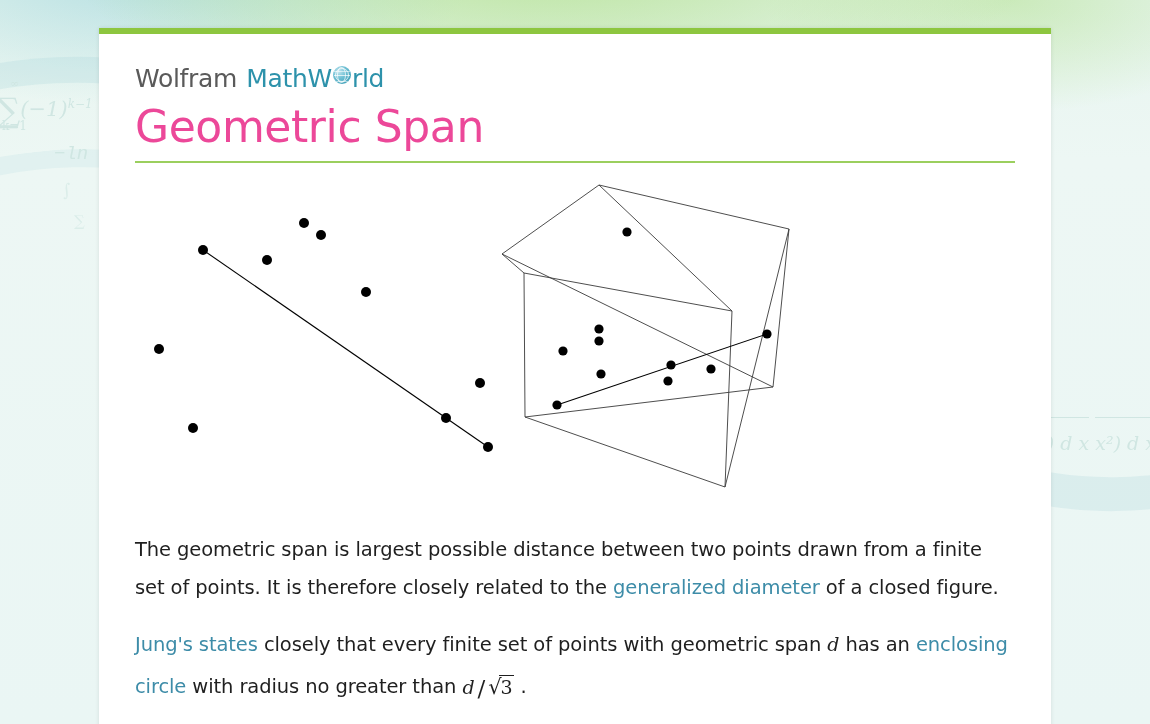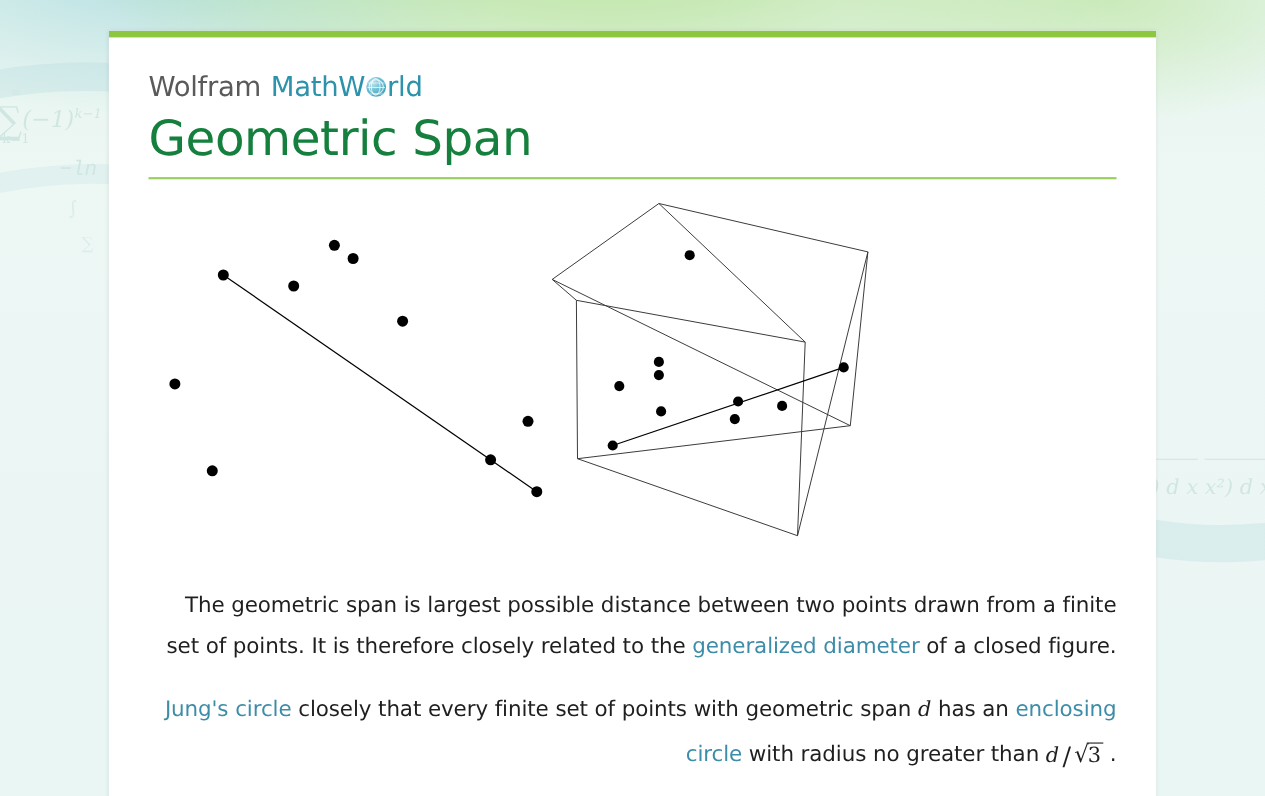--- a/index.html
+++ b/index.html
@@ -109,21 +109,21 @@
     line-height: 1;
   }
   .logo-mathworld {
     font-family: "DejaVu Sans", sans-serif;
     font-size: 25px;
     color: #2d92ab;
     letter-spacing: -0.3px;
     line-height: 1;
     margin-left: 9px;
     display: flex;
-    align-items: center;
+    align-items: flex-start;
   }
   .globe {
     display: inline-block;
     width: 18px;
     height: 18px;
     border-radius: 50%;
     background:
       radial-gradient(circle at 34% 30%, #bfe4ee 0%, #6fc0d4 40%, #2d92ab 100%);
     position: relative;
     margin: 0 1px;
@@ -176,21 +176,21 @@
     padding-bottom: 3px;
     font-family: "DejaVu Sans", sans-serif;
   }
   #logo-tagline b { color: #2d7f96; }
 
   
   #page-title {
     font-family: "DejaVu Sans", sans-serif;
     font-size: 44px;
     font-weight: normal;
-    color: #15803d;
+    color: #ec4899;
     margin: 12px 0 0 0;
     padding: 0 0 10px 0;
     letter-spacing: -0.4px;
     line-height: 1.08;
   }
   #title-rule {
     height: 2px;
     background: #9bcf5e;
     margin-bottom: 6px;
   }
@@ -204,21 +204,20 @@
   #figure svg { display: block; }
 
   
   .para {
     font-family: "DejaVu Sans", sans-serif;
     font-size: 19.5px;
     line-height: 1.98;
     color: #1f1f1f;
     margin: 0 0 18px 0;
     letter-spacing: -0.1px;
-    text-align: right;
   }
   .para a, .lnk {
     color: #3d8ca8;
     text-decoration: none;
     cursor: pointer;
   }
   .mvar {
     font-family: "DejaVu Serif", serif;
     font-style: italic;
     font-size: 19px;
@@ -339,17 +338,17 @@
             </g>
         </g>
       </svg>
     </div>
 
     <p class="para">
       <span>The geometric span is largest possible distance between two points drawn from a finite set of points. It is therefore closely related to the </span><a class="lnk">generalized diameter</a><span> of a closed figure.</span>
     </p>
 
     <p class="para">
-      <a class="lnk">Jung's circle</a><span> closely that every finite set of points with geometric span </span><span class="mvar">d</span><span> has an </span><a class="lnk">enclosing circle</a><span> with radius no greater than </span><span class="sqrt-wrap"><span class="mvar">d</span><span class="slash">/</span><span class="radic">√</span><span class="radicand">3</span></span><span> .</span>
+      <a class="lnk">Jung's states</a><span> closely that every finite set of points with geometric span </span><span class="mvar">d</span><span> has an </span><a class="lnk">enclosing circle</a><span> with radius no greater than </span><span class="sqrt-wrap"><span class="mvar">d</span><span class="slash">/</span><span class="radic">√</span><span class="radicand">3</span></span><span> .</span>
     </p>
 
   </div>
 </div>
 
 </body></html>

